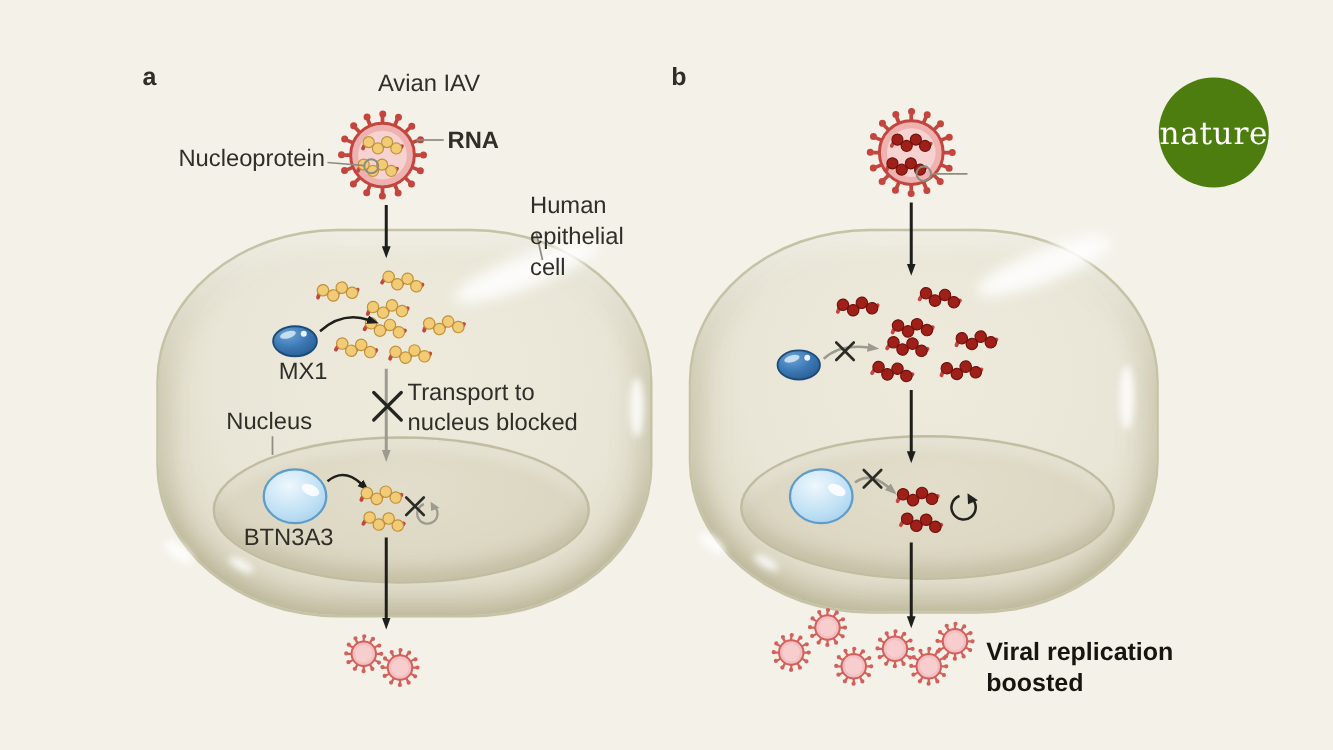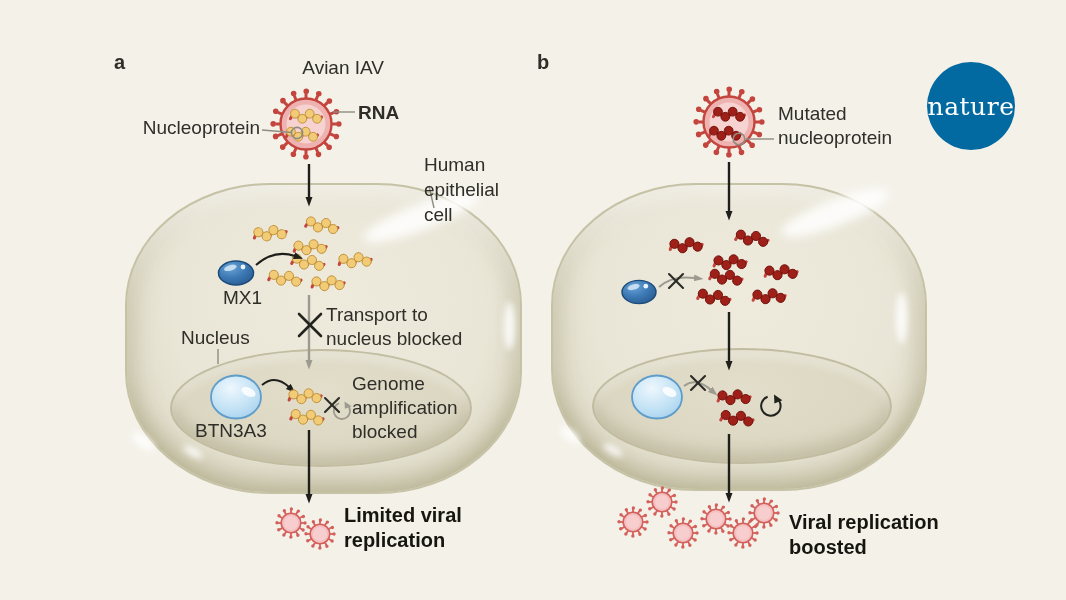--- a/index.html
+++ b/index.html
@@ -17,21 +17,21 @@
                    inset 0 14px 22px -10px rgba(255,255,255,.75),
                    inset 20px 0 26px -16px rgba(160,154,116,.40),
                    inset -20px 0 26px -16px rgba(160,154,116,.40);}
   .nucleus{position:absolute;border-radius:50%;border:2px solid rgba(184,179,149,.75);
         background:radial-gradient(ellipse at 50% 35%, #e2decb 0%, #dcd7c2 60%, #d4cfba 100%);
         box-shadow:inset 0 -10px 14px rgba(148,142,106,.30), inset 0 8px 10px rgba(255,255,255,.30);}
   .gloss{position:absolute;background:rgba(255,255,255,.85);border-radius:50%;filter:blur(5px);}
   .gloss.small{filter:blur(3px);}
   svg.art{position:absolute;left:0;top:0;pointer-events:none;}
   .logo{position:absolute;left:927px;top:62px;width:88px;height:88px;border-radius:50%;
-        background:#0369a1;display:flex;align-items:center;justify-content:center;}
+        background:#4d7c0f;display:flex;align-items:center;justify-content:center;}
   .logo span{font-family:"DejaVu Serif","Liberation Serif",serif;font-size:25px;color:#ffffff;letter-spacing:.5px;}
 </style>
 </head>
 <body>
 
 <div class="stage">
 
   <div class="cell" style="left:125px;top:183px;width:393px;height:307px;"></div>
   <div class="cell" style="left:551px;top:183px;width:372px;height:304px;"></div>
 
@@ -216,28 +216,21 @@
   <div class="txt right" style="left:110px;top:116px;width:150px;">Nucleoprotein</div>
   <div class="txt" style="left:358px;top:101px;font-weight:bold;">RNA</div>
   <div class="txt ml" style="left:424px;top:112px;line-height:25px;margin-top:40px;">Human
 epithelial
 cell</div>
   <div class="txt center" style="left:212px;top:286px;width:50px;text-align:right;">MX1</div>
   <div class="txt ml" style="left:326px;top:303px;">Transport to
 nucleus blocked</div>
   <div class="txt" style="left:181px;top:326px;">Nucleus</div>
   <div class="txt" style="left:195px;top:419px;text-align:center;">BTN3A3</div>
-  <div class="txt ml" style="left:352px;top:372px;">Genome
-amplification
-blocked</div>
-  <div class="result" style="position:absolute;left:344px;top:503px;">Limited viral
-replication</div>
 
   <div class="txt panel-label" style="left:537px;top:50px;">b</div>
-  <div class="txt ml" style="left:778px;top:102px;">Mutated
-nucleoprotein</div>
   <div class="result" style="position:absolute;left:789px;top:510px;">Viral replication
 boosted</div>
 
   <div class="logo">
     <span>nature</span>
   </div>
 </div>
 
 </body></html>

